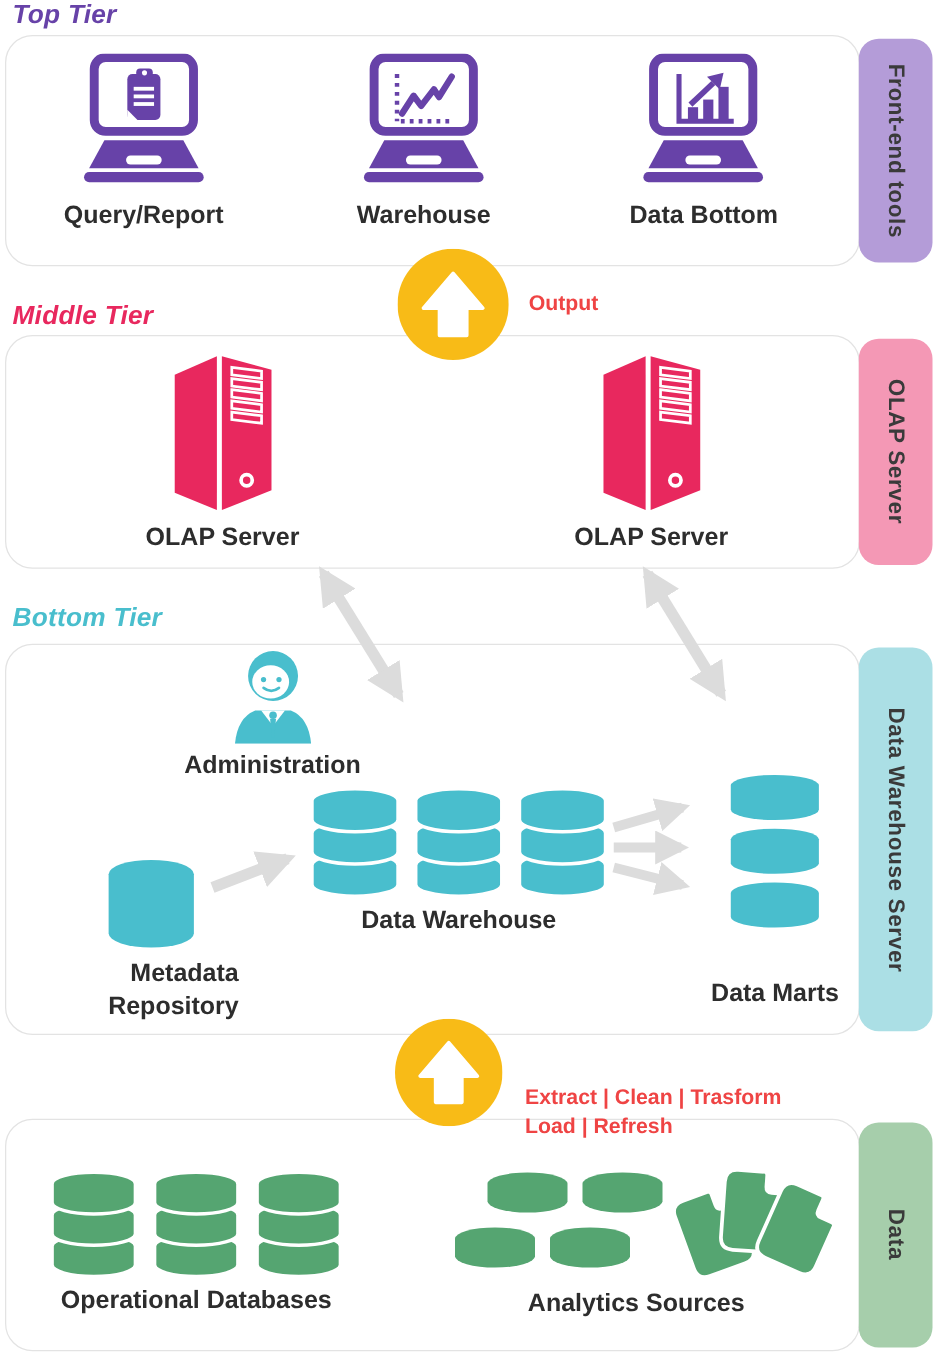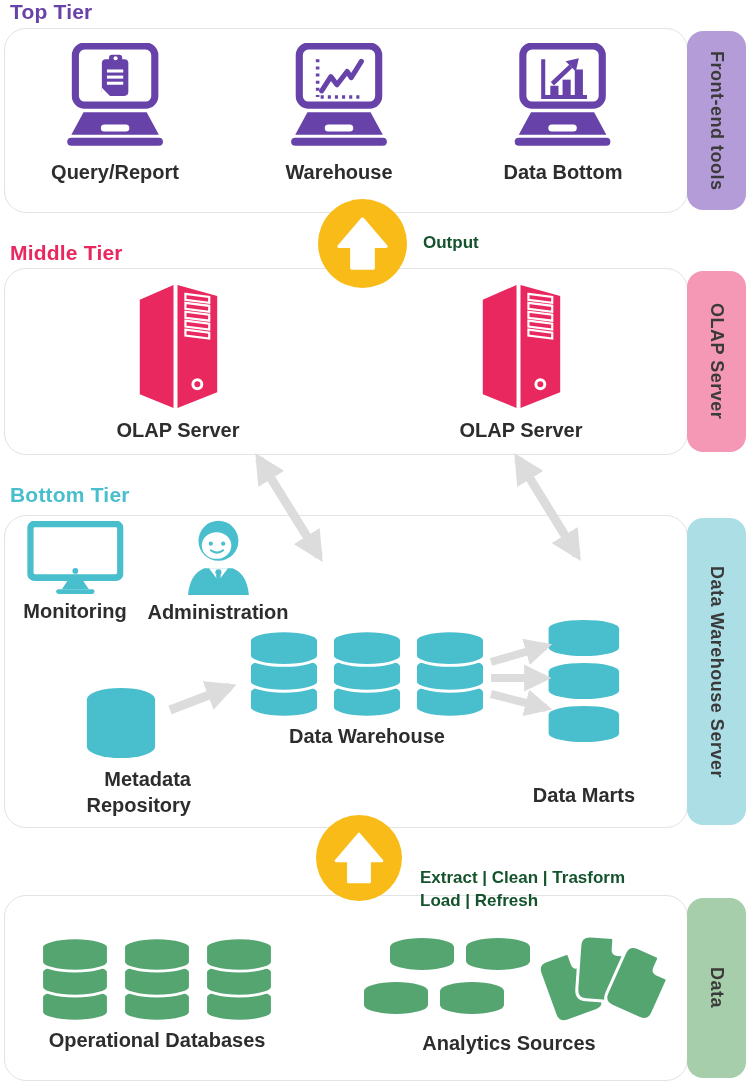--- a/index.html
+++ b/index.html
@@ -6,36 +6,36 @@
     --purple:#6742A8; --purple-light:#B49CD8;
     --pink:#E8285E;   --pink-light:#F498B5;
     --teal:#49BECD;   --teal-light:#ABDFE5;
     --green:#55A571;  --green-light:#A6CEAB;
     --yellow:#F8BB17; --arrow-gray:#DCDCDC;
     --text-dark:#2D2D2D; --border-gray:#E3E3E3; --tab-text:#3A3A3A;
   }
   html,body{margin:0;padding:0;background:#fff;}
   .stage{position:relative;width:750px;height:1087px;overflow:hidden;background:#fff;
          font-family:"Liberation Sans", sans-serif;}
-  .tier-heading{position:absolute;left:10px;font-size:21px;font-weight:bold;letter-spacing:.2px;}
+  .tier-heading{position:absolute;left:10px;font-size:21px;font-weight:bold;letter-spacing:.2px;font-style:italic;}
   .box{position:absolute;left:4px;width:684px;background:#fff;border:1.5px solid var(--border-gray);
        border-radius:22px;box-sizing:border-box;z-index:1;}
   .tab{position:absolute;left:687px;width:59px;border-radius:16px;display:flex;align-items:center;
        justify-content:center;z-index:1;}
   .tab span{writing-mode:vertical-rl;text-orientation:mixed;font-weight:bold;font-size:18px;
        color:var(--tab-text);letter-spacing:.5px;white-space:nowrap;}
   .item{position:absolute;display:flex;flex-direction:column;align-items:center;z-index:2;
         transform:translateX(-50%);text-align:center;}
   .item .label{font-size:20px;font-weight:bold;color:var(--text-dark);margin-top:6px;white-space:nowrap;}
   .item .label.wrap{white-space:normal;width:140px;line-height:26px;text-align:right;}
   .icon-row{display:flex;gap:9px;align-items:flex-end;}
   .marts .disk{margin-bottom:3px;}
   .overlay{position:absolute;left:0;top:0;z-index:4;pointer-events:none;}
   .bubble{position:absolute;z-index:5;}
-  .bubble-label{position:absolute;z-index:5;font-size:17px;font-weight:bold;color:#14532d;line-height:23px;}
+  .bubble-label{position:absolute;z-index:5;font-size:17px;font-weight:bold;color:#ef4444;line-height:23px;}
   .c-purple{color:var(--purple);} .c-pink{color:var(--pink);}
   .c-teal{color:var(--teal);}     .c-green{color:var(--green);}
   .bg-purple{background:var(--purple-light);} .bg-pink{background:var(--pink-light);}
   .bg-teal{background:var(--teal-light);}     .bg-green{background:var(--green-light);}
 </style>
 </head>
 <body>
 
 <div class="stage">
 
@@ -134,29 +134,20 @@
     </svg>
     <div class="label">OLAP Server</div>
   </div>
 
   <div class="tier-heading c-teal" style="top:483px">Bottom Tier</div>
   <div class="box" style="top:515px;height:313px"></div>
   <div class="tab bg-teal" style="top:518px;height:307px">
     <span>Data Warehouse Server</span>
   </div>
 
-  <div class="item c-teal" style="left:75px;top:521px">
-    <svg width="96" height="73" viewBox="0 0 100 76">
-      <rect x="3" y="3" width="94" height="56" rx="5" fill="#fff" stroke="currentColor" stroke-width="7"></rect>
-      <circle cx="50" cy="52" r="3" fill="currentColor"></circle>
-      <path d="M42,62 L58,62 L64,71 L36,71 Z" fill="currentColor"></path>
-      <rect x="30" y="71" width="40" height="5" rx="2.5" fill="currentColor"></rect>
-    </svg>
-    <div class="label">Monitoring</div>
-  </div>
 
   <div class="item c-teal" style="left:218px;top:517px">
     <svg width="80" height="78" viewBox="0 0 84 82">
       <circle cx="42" cy="25" r="21" fill="currentColor"></circle>
       <ellipse cx="40" cy="30" rx="15.5" ry="14" fill="#fff"></ellipse>
       <circle cx="34" cy="28" r="2.2" fill="currentColor"></circle>
       <circle cx="47" cy="28" r="2.2" fill="currentColor"></circle>
       <path d="M34,35 Q40.5,40 47,35" stroke="currentColor" stroke-width="2.2" fill="none" stroke-linecap="round"></path>
       <path d="M10,82 Q12,60 27,54 L57,54 Q72,60 74,82 Z" fill="currentColor"></path>
       <path d="M32,54 L52,54 L42,67 Z" fill="#fff"></path>
@@ -193,21 +184,21 @@
         <g stroke="#fff" stroke-width="3" fill="currentColor">
           <path transform="translate(0,54)" d="M2,12 A36,10 0 0 1 74,12 L74,28 A36,10 0 0 1 2,28 Z"></path>
           <path transform="translate(0,27)" d="M2,12 A36,10 0 0 1 74,12 L74,28 A36,10 0 0 1 2,28 Z"></path>
           <path d="M2,12 A36,10 0 0 1 74,12 L74,28 A36,10 0 0 1 2,28 Z"></path>
         </g>
       </svg>
     </div>
     <div class="label">Data Warehouse</div>
   </div>
 
-  <div class="item marts c-teal" style="left:584px;top:618px">
+  <div class="item marts c-teal" style="left:620px;top:618px">
     <svg class="disk" width="78" height="40" viewBox="0 0 78 42">
       <path d="M2,11 A37,9 0 0 1 76,11 L76,31 A37,9 0 0 1 2,31 Z" fill="currentColor"></path>
     </svg>
     <svg class="disk" width="78" height="40" viewBox="0 0 78 42">
       <path d="M2,11 A37,9 0 0 1 76,11 L76,31 A37,9 0 0 1 2,31 Z" fill="currentColor"></path>
     </svg>
     <svg class="disk" width="78" height="40" viewBox="0 0 78 42">
       <path d="M2,11 A37,9 0 0 1 76,11 L76,31 A37,9 0 0 1 2,31 Z" fill="currentColor"></path>
     </svg>
     <div class="label" style="margin-top:37px">Data Marts</div>

